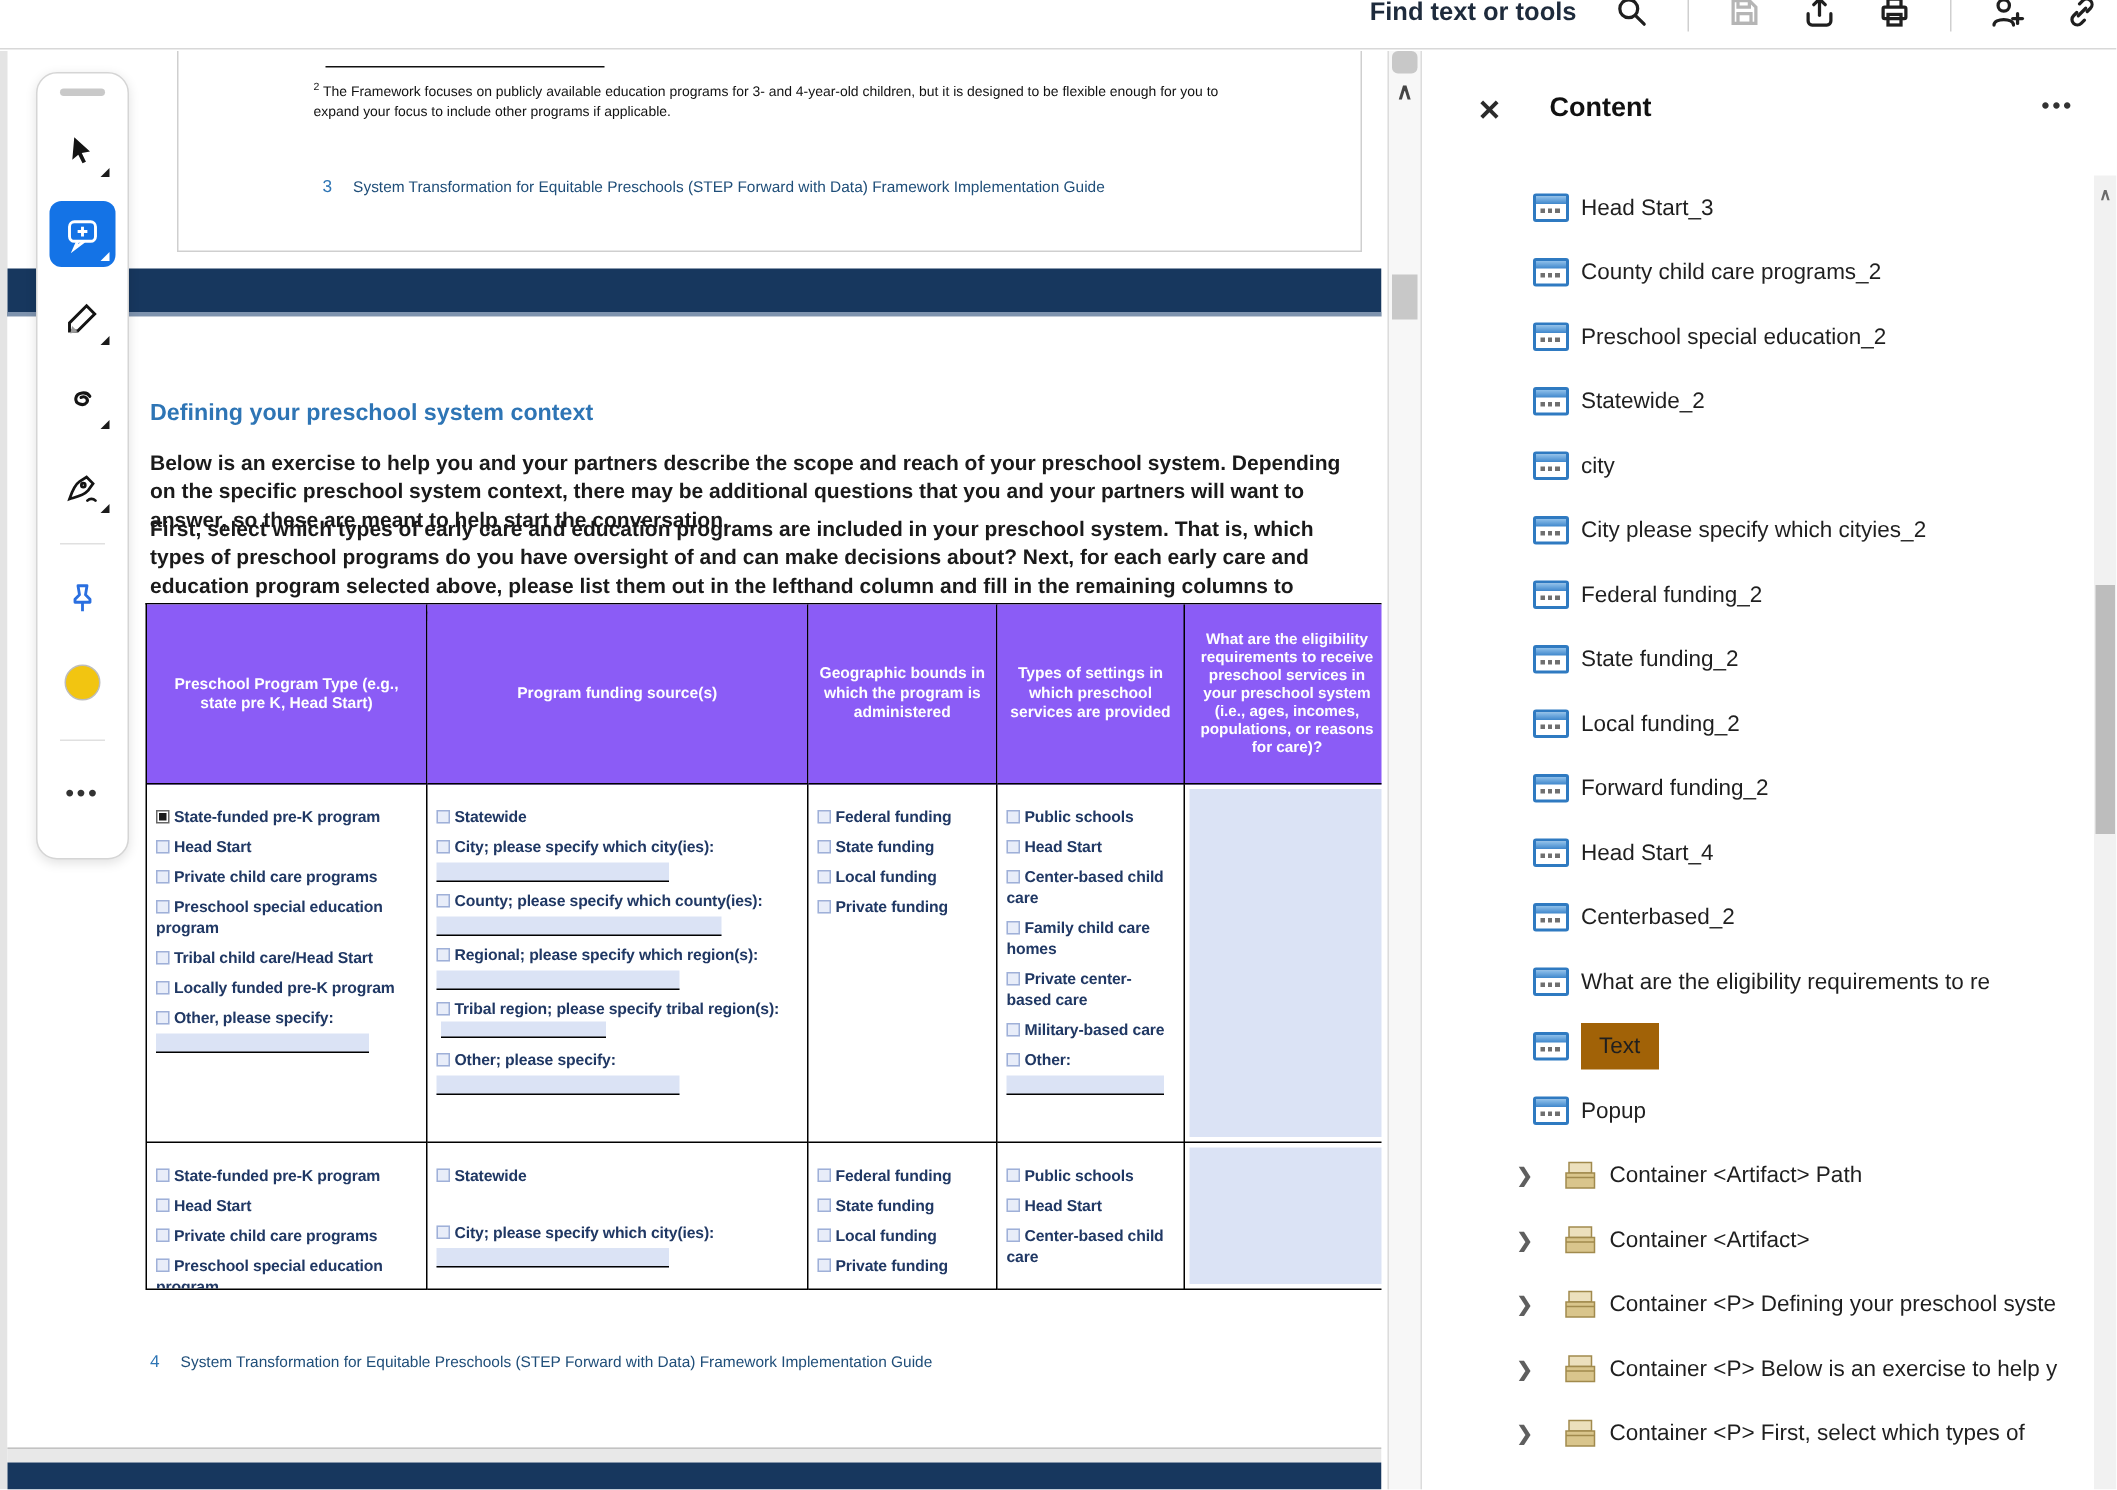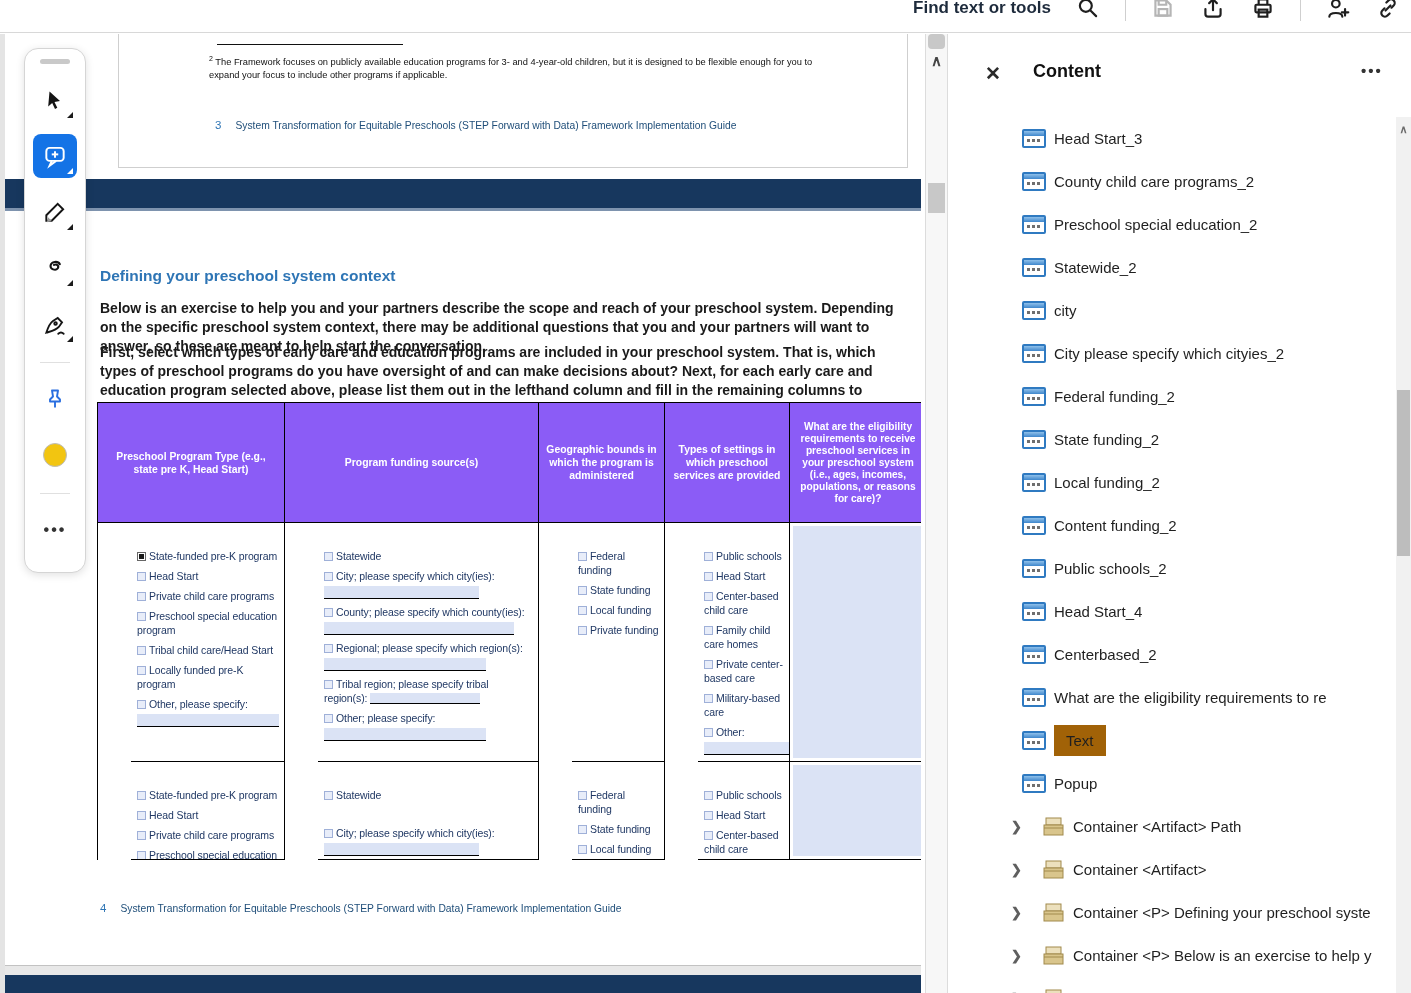--- a/index.html
+++ b/index.html
@@ -59,22 +59,22 @@
 
   
   .doc-table { position:absolute; left:92px; top:191px; display:grid;
                grid-template-columns:187px 254px 126px 125px 137px;
                grid-template-rows:120px 239px 98px;
                border-top:1px solid #000; border-left:1px solid #000; }
   .cell { border-right:1px solid #000; border-bottom:1px solid #000; overflow:hidden; }
   .hd { background:#8b5cf6; color:#fff; font-weight:bold; font-size:10.4px; line-height:13px;
         display:flex; align-items:center; justify-content:center; text-align:center; padding:4px 6px; }
   .hd-5 { font-size:10.2px; line-height:12px; padding:2px 4px; }
-  .body-cell { padding:26px 5px 0 6px; font-size:10.5px; line-height:14px; font-weight:400; color:#203864;
-               letter-spacing:-0.1px;margin-left:33px; }
+  .body-cell { padding:15px 5px 0 6px; font-size:10.5px; line-height:14px; font-weight:700; color:#203864;
+               letter-spacing:-0.1px; }
   .ck-item { margin-bottom:6px; }
   .cb { display:inline-block; width:9px; height:9px; border:1px solid #9fb0d8; background:#e8edf9;
         margin-right:3px; vertical-align:-1px; position:relative; }
   .cb.checked { border-color:#666; background:#fff; }
   .cb.checked::after { content:""; position:absolute; left:1px; top:1px; width:5px; height:5px; background:#1a1a1a; }
   .blank-below { height:13px; background:#dbe3f5; border-bottom:1px solid #000; margin:3px 0 5px 0; }
   .blank-inline { display:inline-block; height:11px; background:#dbe3f5; border-bottom:1px solid #000;
                   vertical-align:-2px; margin-left:3px; }
   .elig-cell { padding:3px; }
   .elig-fill { width:100%; height:100%; background:#dbe3f5; }
@@ -466,28 +466,21 @@
             <span class="fi-top"></span>
             <span class="fi-squiggle"></span>
           </span>
     <span class="p-label">Local funding_2</span>
   </div>
         <div class="p-item p-field">
     <span class="field-icon">
             <span class="fi-top"></span>
             <span class="fi-squiggle"></span>
           </span>
-    <span class="p-label">Content funding_2</span>
-  </div>
-        <div class="p-item p-field">
-    <span class="field-icon">
-            <span class="fi-top"></span>
-            <span class="fi-squiggle"></span>
-          </span>
-    <span class="p-label">Public schools_2</span>
+    <span class="p-label">Forward funding_2</span>
   </div>
         <div class="p-item p-field">
     <span class="field-icon">
             <span class="fi-top"></span>
             <span class="fi-squiggle"></span>
           </span>
     <span class="p-label">Head Start_4</span>
   </div>
         <div class="p-item p-field">
     <span class="field-icon">

